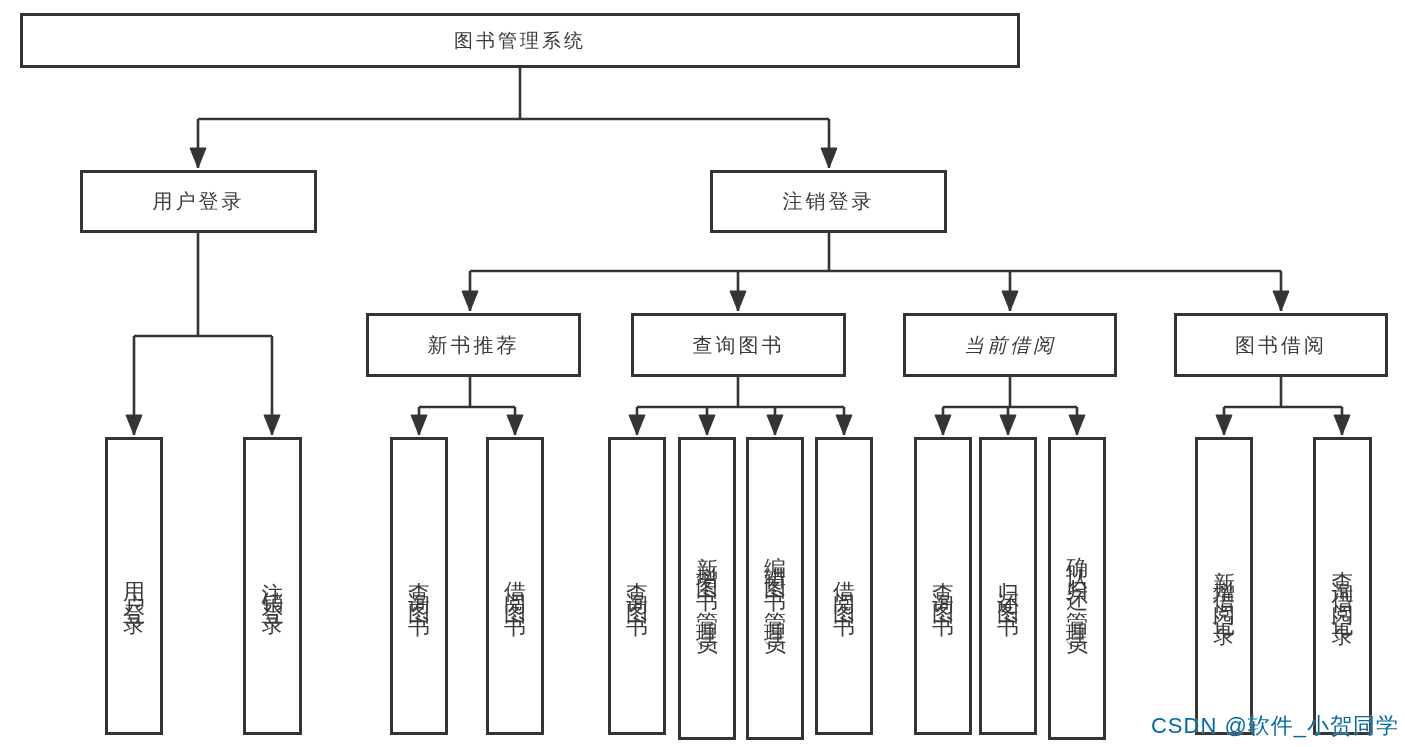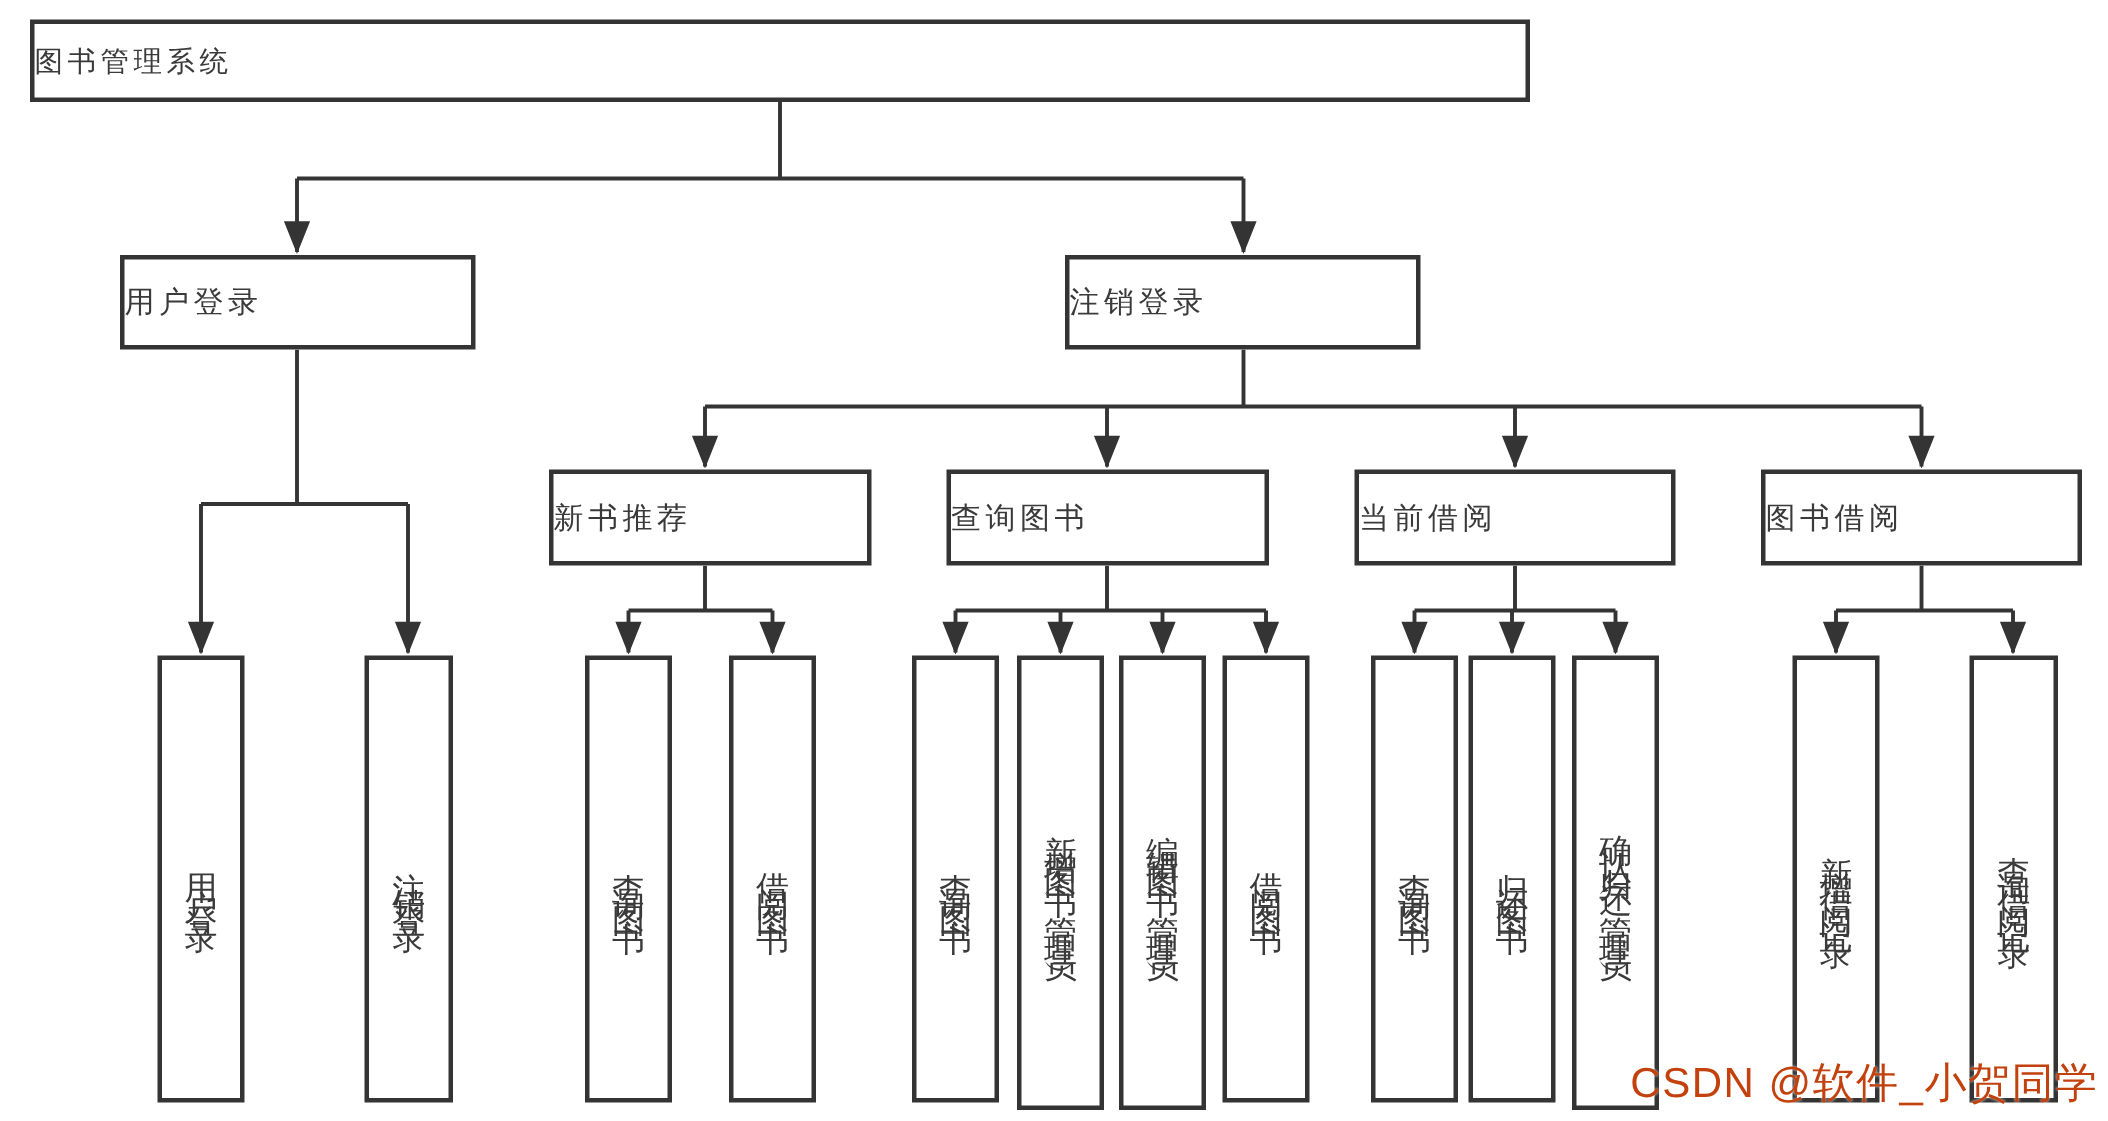--- a/index.html
+++ b/index.html
@@ -9,42 +9,42 @@
     background:#ffffff;
     font-family:"Liberation Sans","DejaVu Sans",sans-serif;
     overflow:hidden;
   }
   .connectors{position:absolute;left:0;top:0;z-index:1;}
   .box{
     position:absolute;
     box-sizing:border-box;
     background:#ffffff;
     border:3px solid #343434;
-    display:flex;align-items:center;
+    display:flex;align-items:center;justify-content:center;
     color:#3a3a3a;
     z-index:2;
   }
   .hlabel{font-size:20px;letter-spacing:3px;white-space:nowrap;}
   .root .hlabel{font-size:19px;}
   .leaf{align-items:center;justify-content:center;}
   .vlabel{
     writing-mode:vertical-rl;
     text-orientation:mixed;
     font-size:22px;
     letter-spacing:11px;
     line-height:1;
     white-space:nowrap;
   }
   .watermark{
     position:absolute;
     right:6px;bottom:6px;
     z-index:3;
-    font-size:28px;
+    font-size:22px;
     letter-spacing:1px;
-    color:#c2410c;
+    color:#0369a1;
     text-shadow:0 0 2px rgba(255,255,255,0.9);
     white-space:nowrap;
   }
 </style>
 </head>
 <body>
 
 <div class="canvas">
 
   <svg class="connectors" width="1405" height="747" viewBox="0 0 1405 747">
@@ -107,21 +107,21 @@
   <div class="box" style="left:710px;top:170px;width:237px;height:63px;">
     <span class="hlabel">注销登录</span>
   </div>
 
   <div class="box" style="left:366px;top:313px;width:215px;height:64px;">
     <span class="hlabel">新书推荐</span>
   </div>
   <div class="box" style="left:631px;top:313px;width:215px;height:64px;">
     <span class="hlabel">查询图书</span>
   </div>
-  <div class="box" style="left:903px;top:313px;width:214px;height:64px;">
+  <div class="box" style="left:903px;top:313px;width:214px;height:64px;font-style:italic;">
     <span class="hlabel">当前借阅</span>
   </div>
   <div class="box" style="left:1174px;top:313px;width:214px;height:64px;">
     <span class="hlabel">图书借阅</span>
   </div>
 
   <div class="box leaf" style="left:105px;top:437px;width:58px;height:298px;">
     <span class="vlabel">用户登录</span>
   </div>
   <div class="box leaf" style="left:243px;top:437px;width:59px;height:298px;">

